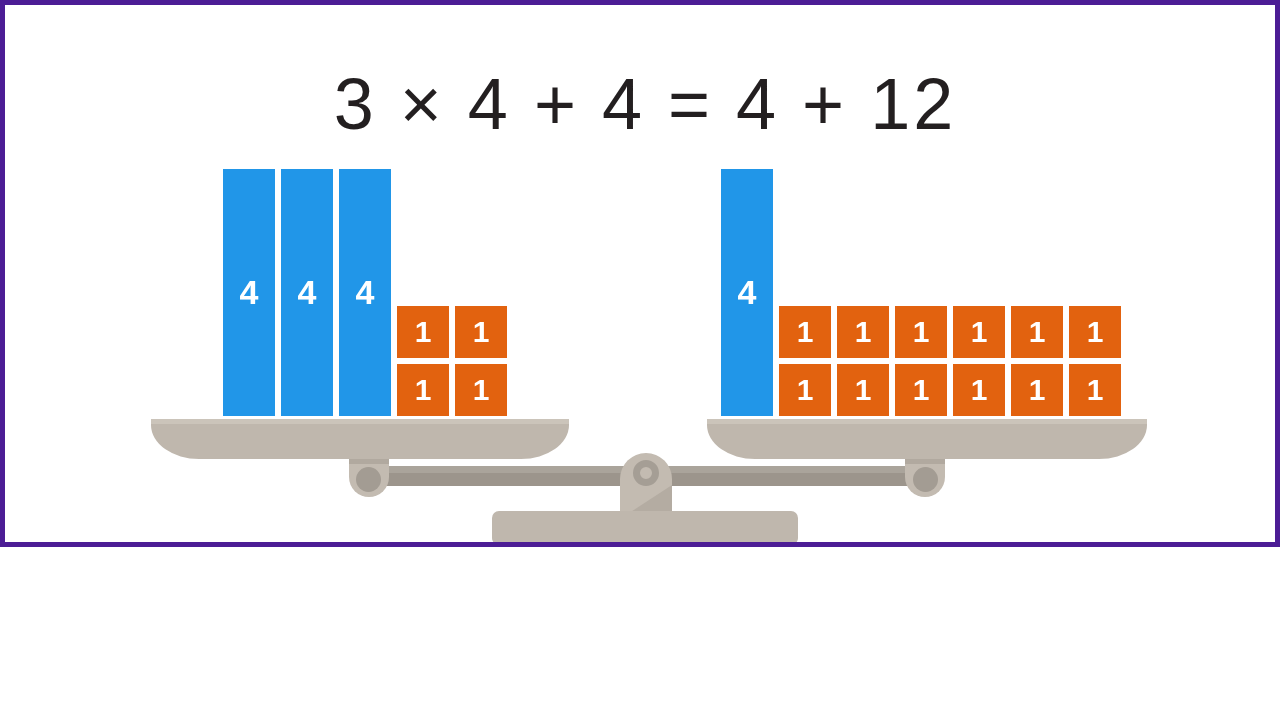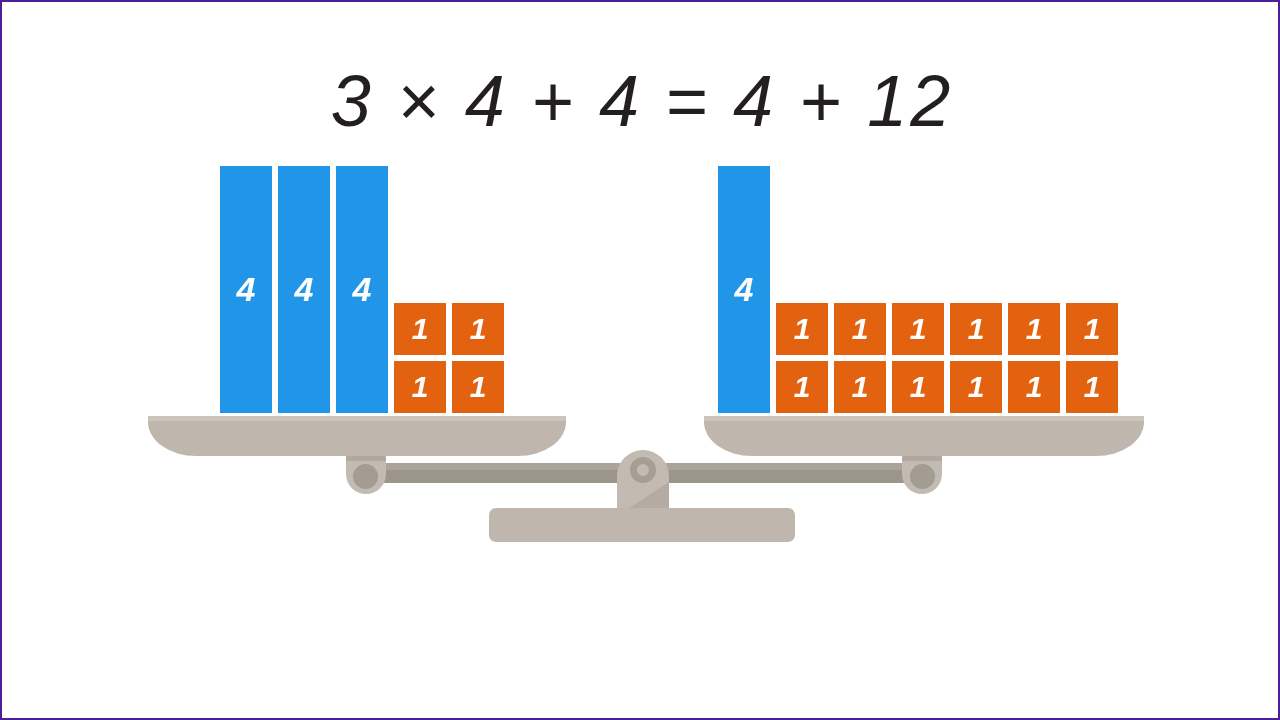--- a/index.html
+++ b/index.html
@@ -9,26 +9,25 @@
   }
   body {
     width: 1280px;
     height: 720px;
     font-family: "Liberation Sans", sans-serif;
     overflow: hidden;
   }
   #page {
     position: relative;
     width: 1280px;
-    height: 720px;
+    height: 547px;
     background: #ffffff;
     box-sizing: border-box;
-    border: 2px solid #4c1d95;
+    border: 5px solid #4c1d95;
     overflow: hidden;
-    font-style: italic;
   }
 
   
   #equation {
     position: absolute;
     left: 0;
     top: 56px;
     width: 1280px;
     text-align: center;
     font-family: "Liberation Sans", sans-serif;

